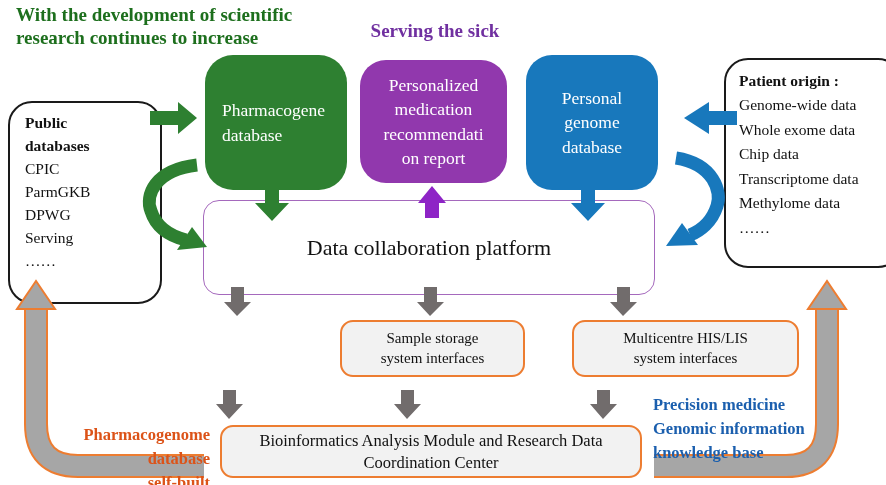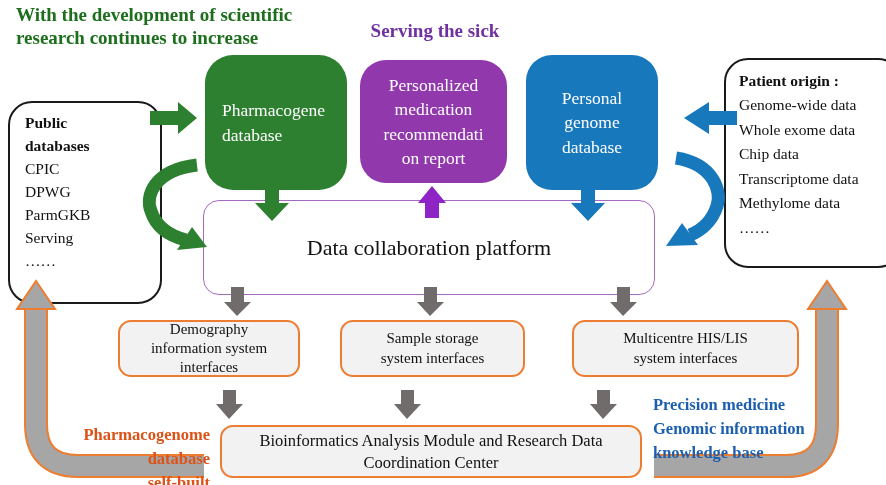--- a/index.html
+++ b/index.html
@@ -47,22 +47,22 @@
 
   <div class="heading green">With the development of scientific
 research continues to increase</div>
   <div class="heading purple">Serving the sick</div>
 
   <div class="listbox public">
     <div class="listtitle">Public
 databases</div>
     <div>
         <div>CPIC</div>
+        <div>ParmGKB</div>
         <div>DPWG</div>
-        <div>ParmGKB</div>
         <div>Serving</div>
         <div>……</div>
       </div>
   </div>
 
   <div class="bigbox pharmacogene">
     <span>Pharmacogene
 database</span>
   </div>
   <div class="bigbox personalized">
@@ -124,25 +124,20 @@
 
     <polygon points="231,287 244,287 244,302 251,302 237,316 224,302 231,302" style="fill:var(--gray-arrow);"></polygon>
     <polygon points="424,287 437,287 437,302 444,302 430,316 417,302 424,302" style="fill:var(--gray-arrow);"></polygon>
     <polygon points="617,287 630,287 630,302 637,302 623,316 610,302 617,302" style="fill:var(--gray-arrow);"></polygon>
 
     <polygon points="223,390 236,390 236,404 243,404 229,419 216,404 223,404" style="fill:var(--gray-arrow);"></polygon>
     <polygon points="401,390 414,390 414,404 421,404 407,419 394,404 401,404" style="fill:var(--gray-arrow);"></polygon>
     <polygon points="597,390 610,390 610,404 617,404 603,419 590,404 597,404" style="fill:var(--gray-arrow);"></polygon>
   </svg>
 
-  <div class="iface demography">
-    <span>Demography
-information system
-interfaces</span>
-  </div>
   <div class="iface sample">
     <span>Sample storage
 system interfaces</span>
   </div>
   <div class="iface multicentre">
     <span>Multicentre HIS/LIS
 system interfaces</span>
   </div>
 
   <div class="bio">

